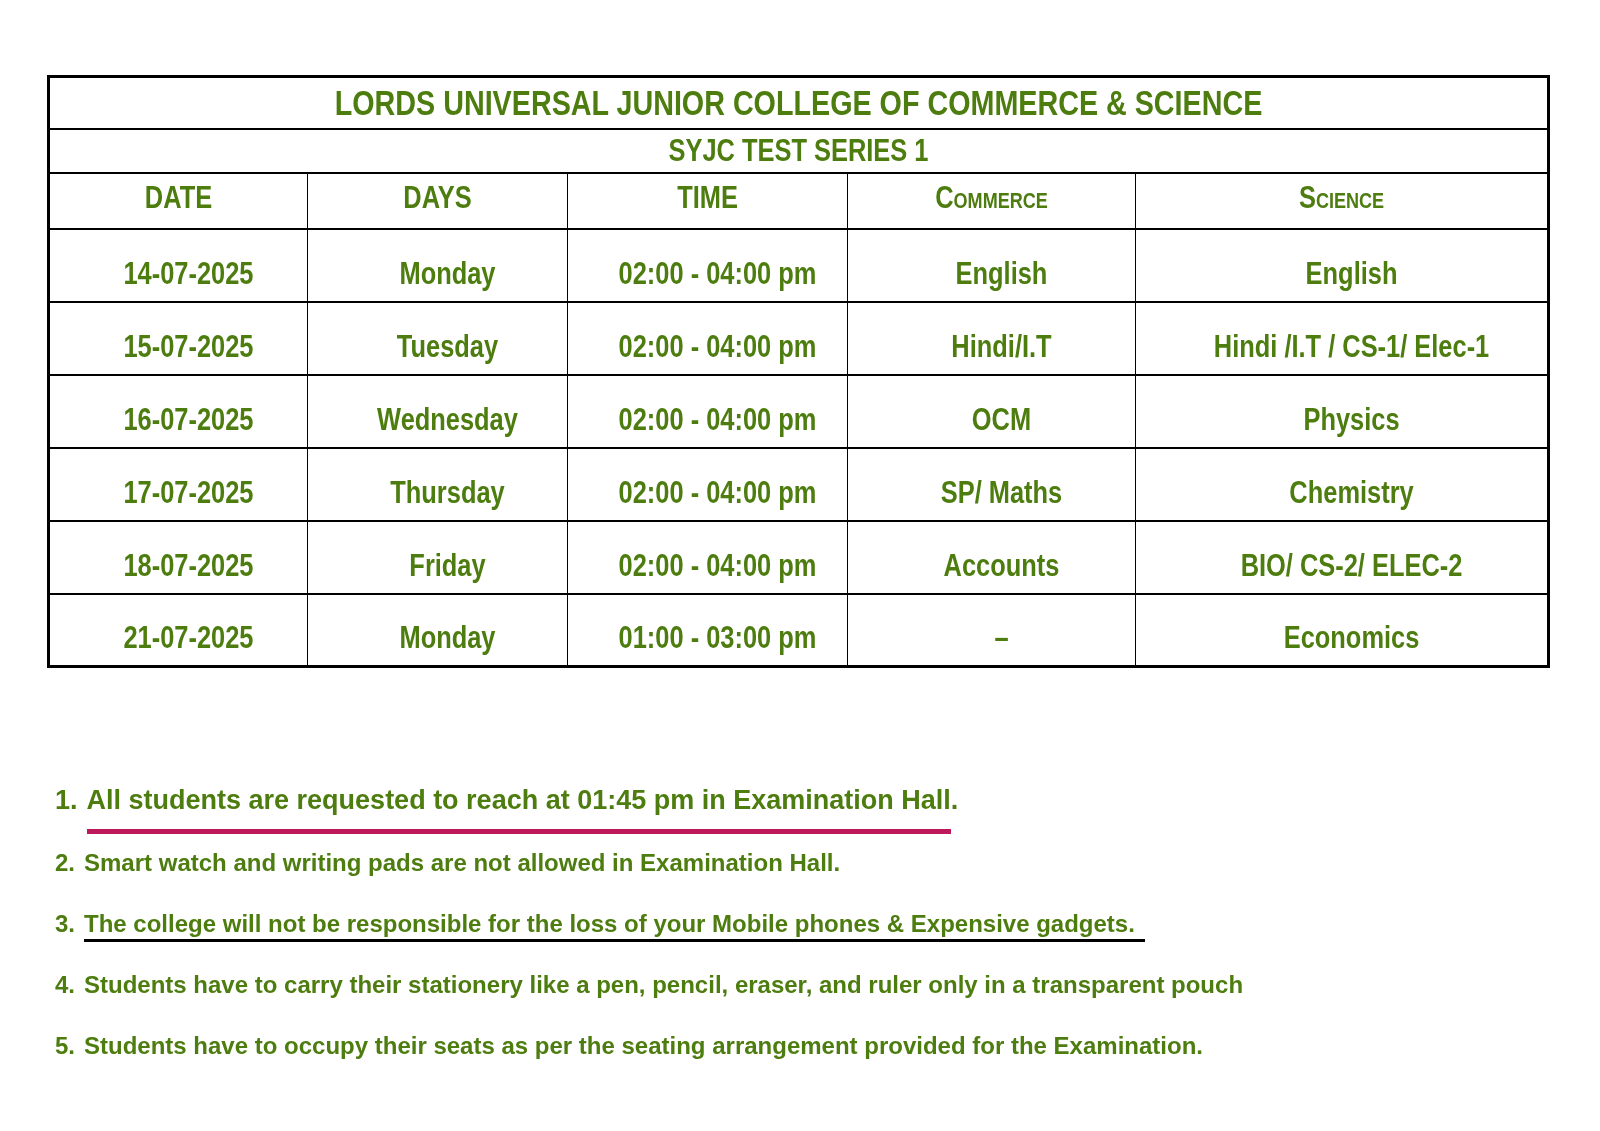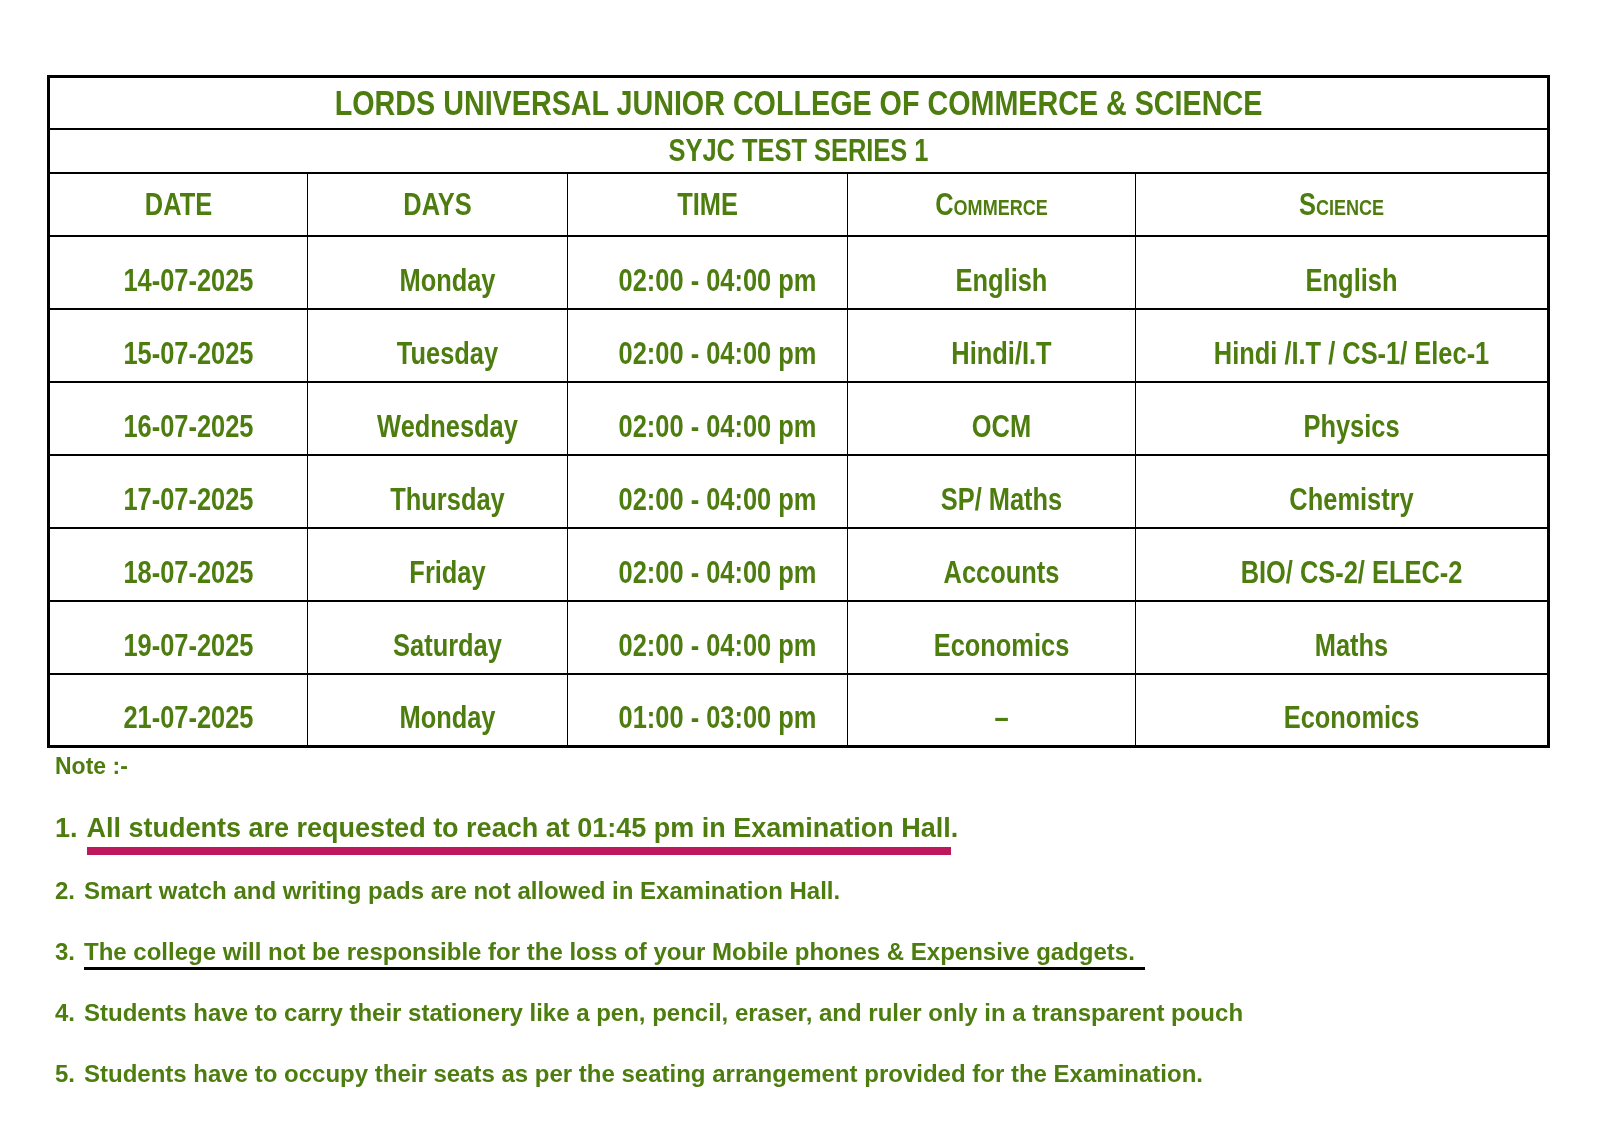--- a/index.html
+++ b/index.html
@@ -39,21 +39,21 @@
     vertical-align: middle;
     font-size: 35px;
   }
   tr.subtitle-row td {
     height: 44px;
     vertical-align: middle;
     font-size: 31px;
     margin-top: 20px;
   }
   tr.header-row th {
-    height: 63px;
+    height: 56px;
     font-size: 31px;
     padding-bottom: 12px;
     font-weight: 700;
   }
   tr.data-row td {
     height: 73px;
     font-size: 31px;
     padding-bottom: 9px;
     padding-left: 20px;
   }
@@ -70,21 +70,21 @@
   .notes {
     position: absolute;
     left: 55px;
     top: 752px;
     width: 1500px;
   }
   .note-label { font-size: 23px; line-height: 28px; }
   .note { font-size: 24px; line-height: 30px; margin-top: 31px; white-space: nowrap; }
   .note .num { margin-right: 9px; }
   .note-1 { font-size: 27px; line-height: 34px; margin-top: 31px; }
-  .note-1 .u { border-bottom: 8px solid #be185d; padding-bottom: 4px; }
+  .note-1 .u { border-bottom: 5px solid #be185d; padding-bottom: 14px; }
   .note-3 .u { border-bottom: 3px solid #000; padding-bottom: 2px; padding-right: 10px; }
   .note-2 { }
 </style>
 </head>
 <body>
 
 <div class="page">
 
   <table class="timetable">
     <colgroup>
@@ -203,57 +203,39 @@
           </td>
       <td>
             <span class="cnd">Accounts</span>
           </td>
       <td>
             <span class="cnd">BIO/ CS-2/ ELEC-2</span>
           </td>
     </tr>
     <tr class="data-row">
       <td>
-            <span class="cnd">19-07-2025</span>
-          </td>
-      <td>
-            <span class="cnd">Saturday</span>
-          </td>
-      <td>
-            <span class="cnd">02:00 - 04:00 pm</span>
-          </td>
-      <td>
-            <span class="cnd">Economics</span>
-          </td>
-      <td>
-            <span class="cnd">Maths</span>
-          </td>
-    </tr>
-    <tr class="data-row">
-      <td>
             <span class="cnd">21-07-2025</span>
           </td>
       <td>
             <span class="cnd">Monday</span>
           </td>
       <td>
             <span class="cnd">01:00 - 03:00 pm</span>
           </td>
       <td>
             <span class="cnd">–</span>
           </td>
       <td>
             <span class="cnd">Economics</span>
           </td>
     </tr>
   </tbody>
     </table>
 
   <div class="notes">
-    <div class="note-label">Note :-</div>
 
     <div class="note note-1">
       <span class="num">1.</span><span class="u">All students are requested to reach at 01:45 pm in Examination Hall</span><span>.</span>
     </div>
 
     <div class="note note-2">
       <span class="num">2.</span><span>Smart watch and writing pads are not allowed in Examination Hall.</span>
     </div>
 
     <div class="note note-3">

